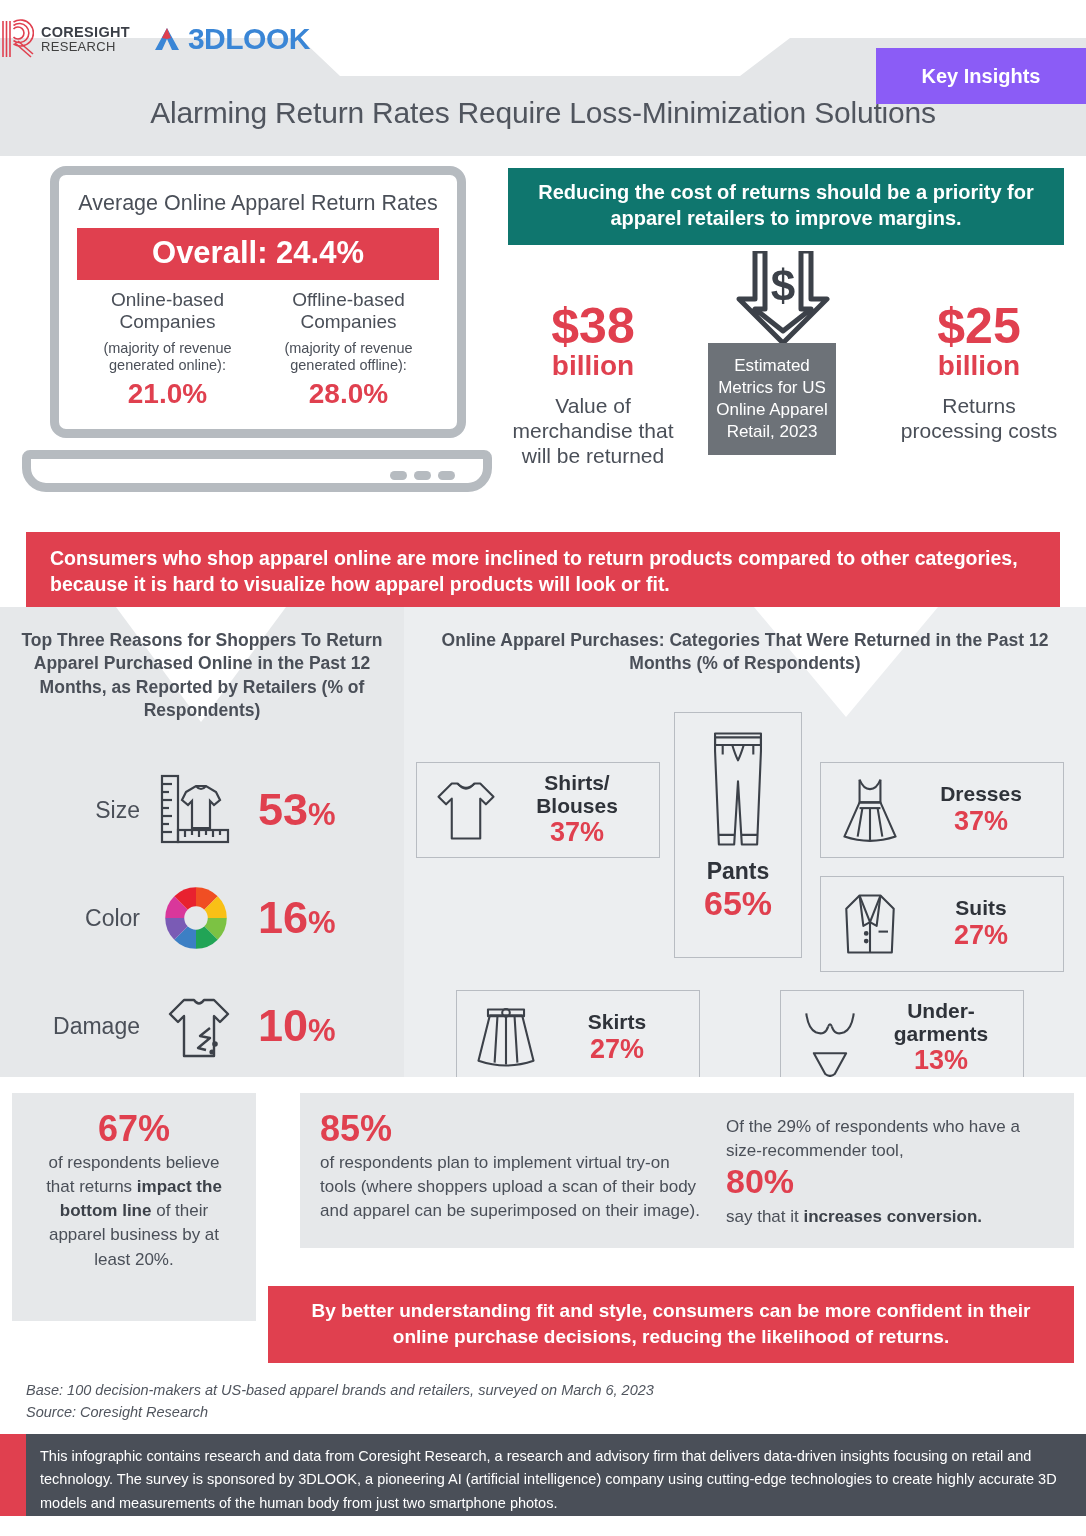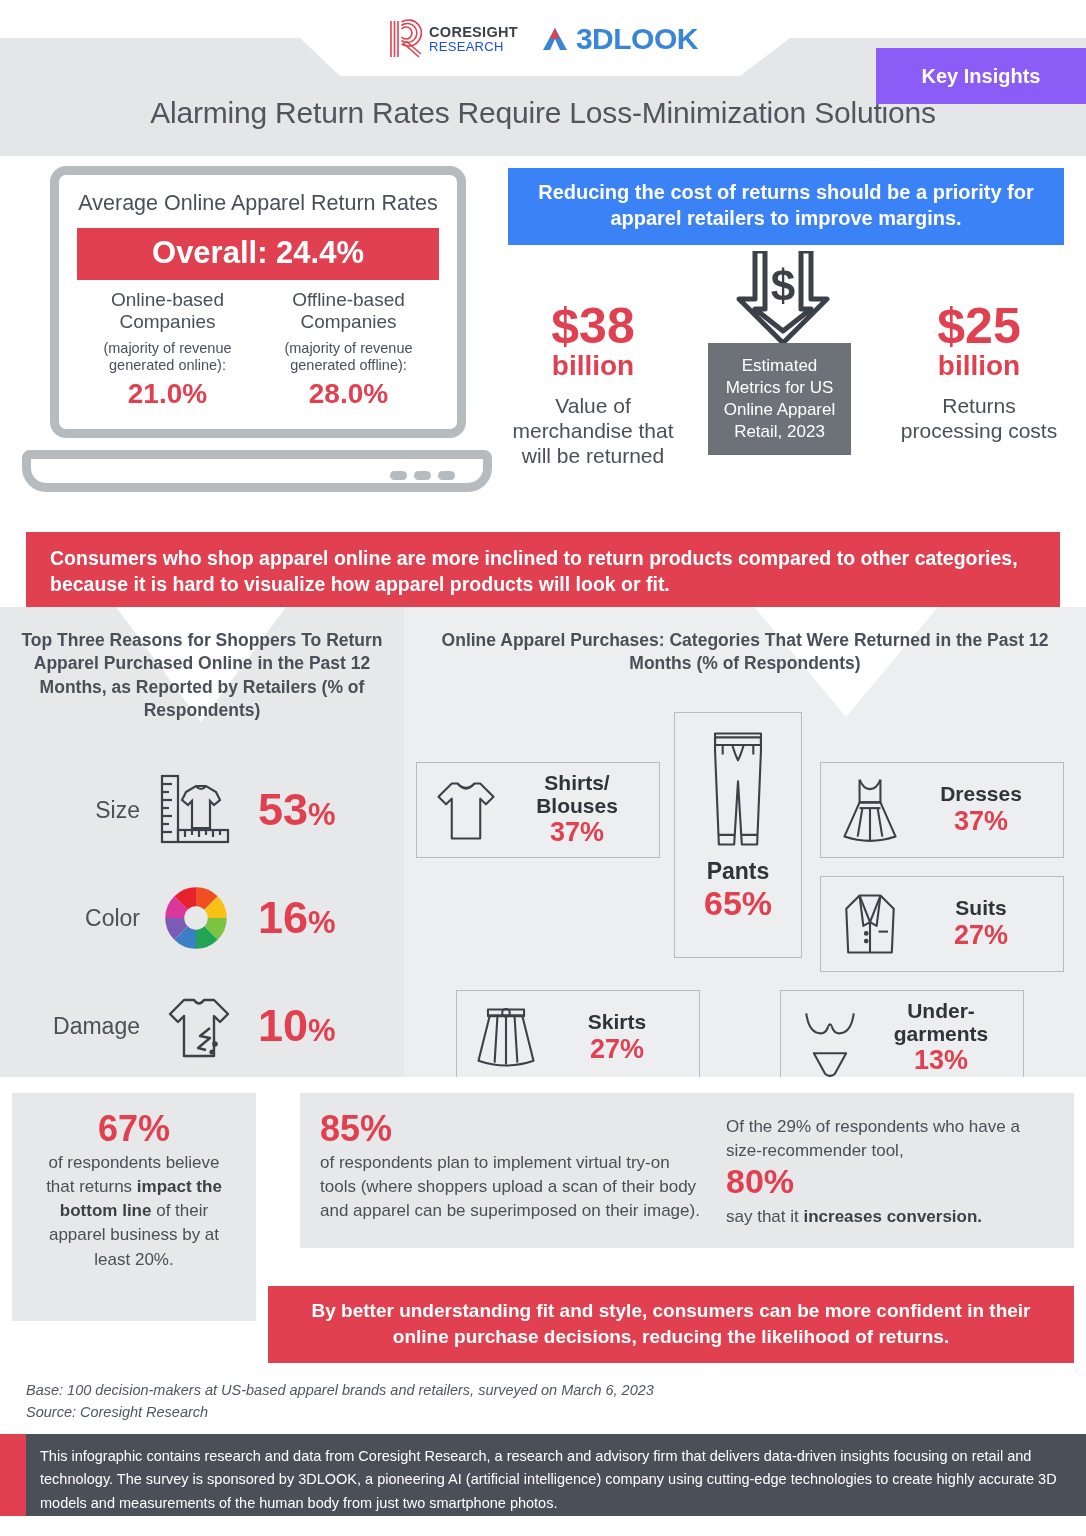--- a/index.html
+++ b/index.html
@@ -14,27 +14,27 @@
 
   
   .header-wrap { position: relative; width: 1086px; height: 156px; background: #ffffff; }
   .header-band {
     position: absolute; left: 0; top: 38px; width: 1086px; height: 118px;
     background: #e4e6e8;
     clip-path: polygon(0 0, 300px 0, 340px 38px, 740px 38px, 790px 0, 1086px 0, 1086px 118px, 0 118px);
   }
   .logo-row {
     position: absolute; left: 0; top: 10px; width: 1086px; height: 58px;
-    display: flex; align-items: center; justify-content: center; gap: 22px; z-index: 4;
+    display: flex; align-items: center; gap: 22px; z-index: 4;
   }
   .logo-coresight { display: flex; align-items: center; gap: 7px; }
   .cs-mark { width: 34px; height: 40px; }
   .cs-words { display: flex; flex-direction: column; line-height: 1.02; }
   .cs-words .l1 { font-size: 14.5px; font-weight: bold; letter-spacing: .3px; color: #3b3f47; }
-  .cs-words .l2 { font-size: 13px; font-weight: normal; letter-spacing: .3px; color: #1d4ed8; }
+  .cs-words .l2 { font-size: 13px; font-weight: normal; letter-spacing: .3px; color: #404040; }
   .logo-3dlook { display: flex; align-items: center; gap: 6px; }
   .tdl-mark { width: 30px; height: 30px; }
   .tdl-text { font-size: 30px; font-weight: bold; color: #3a86d6; letter-spacing: -.5px; }
 
   .key-insights {
     position: absolute; right: 0; top: 48px; width: 210px; height: 56px;
     background: #8b5cf6; color: #fff;
     font-size: 20px; font-weight: bold;
     display: flex; align-items: center; justify-content: center; z-index: 5;
   }
@@ -66,34 +66,34 @@
     font-size: 31px; font-weight: bold; text-align: center; padding: 7px 0 9px 0;
   }
   .two-cols { display: flex; margin-top: 9px; }
   .two-cols > div { flex: 1; text-align: center; }
   .tc-head { font-size: 19px; line-height: 1.18; color: #4a4f58; }
   .tc-sub { font-size: 14.5px; line-height: 1.2; margin-top: 6px; color: #4a4f58; }
   .tc-val { font-size: 28px; font-weight: bold; color: #e0404f; margin-top: 4px; }
 
   .right-top { position: absolute; left: 508px; top: 12px; width: 556px; height: 330px; }
   .priority-banner {
-    width: 556px; background: #3b82f6; color: #fff; text-align: center;
+    width: 556px; background: #0f766e; color: #fff; text-align: center;
     font-size: 20px; font-weight: bold; line-height: 1.28; padding: 12px 14px 14px 14px;
   }
   .metrics-row { position: relative; margin-top: 6px; height: 252px; }
   .metric-col { position: absolute; text-align: center; width: 170px; }
   .metric-col.left { left: 0px; top: 50px; }
   .metric-col.right { left: 386px; top: 50px; }
   .metric-big { font-size: 50px; font-weight: bold; color: #e0404f; line-height: 1.0; }
   .metric-bil { font-size: 28px; font-weight: bold; color: #e0404f; line-height: 1.1; }
   .metric-desc { font-size: 21px; line-height: 1.18; color: #4a4f58; margin-top: 12px; }
 
   .arrow-dollar { position: absolute; left: 225px; top: 0px; width: 100px; height: 96px; }
   .center-label {
-    position: absolute; left: 200px; top: 92px; width: 143px; height: 112px;
+    position: absolute; left: 200px; top: 92px; width: 128px; height: 112px;
     background: #6d7278; color: #fff; font-size: 17px; line-height: 1.3;
     display: flex; align-items: center; justify-content: center; text-align: center; padding: 4px;
   }
 
   
   .consumers-banner {
     position: absolute; left: 26px; top: 532px; width: 1034px;
     background: #e0404f; color: #fff; 
     font-size: 19.5px; font-weight: bold; line-height: 1.35; padding: 13px 24px 15px 24px;
   }

